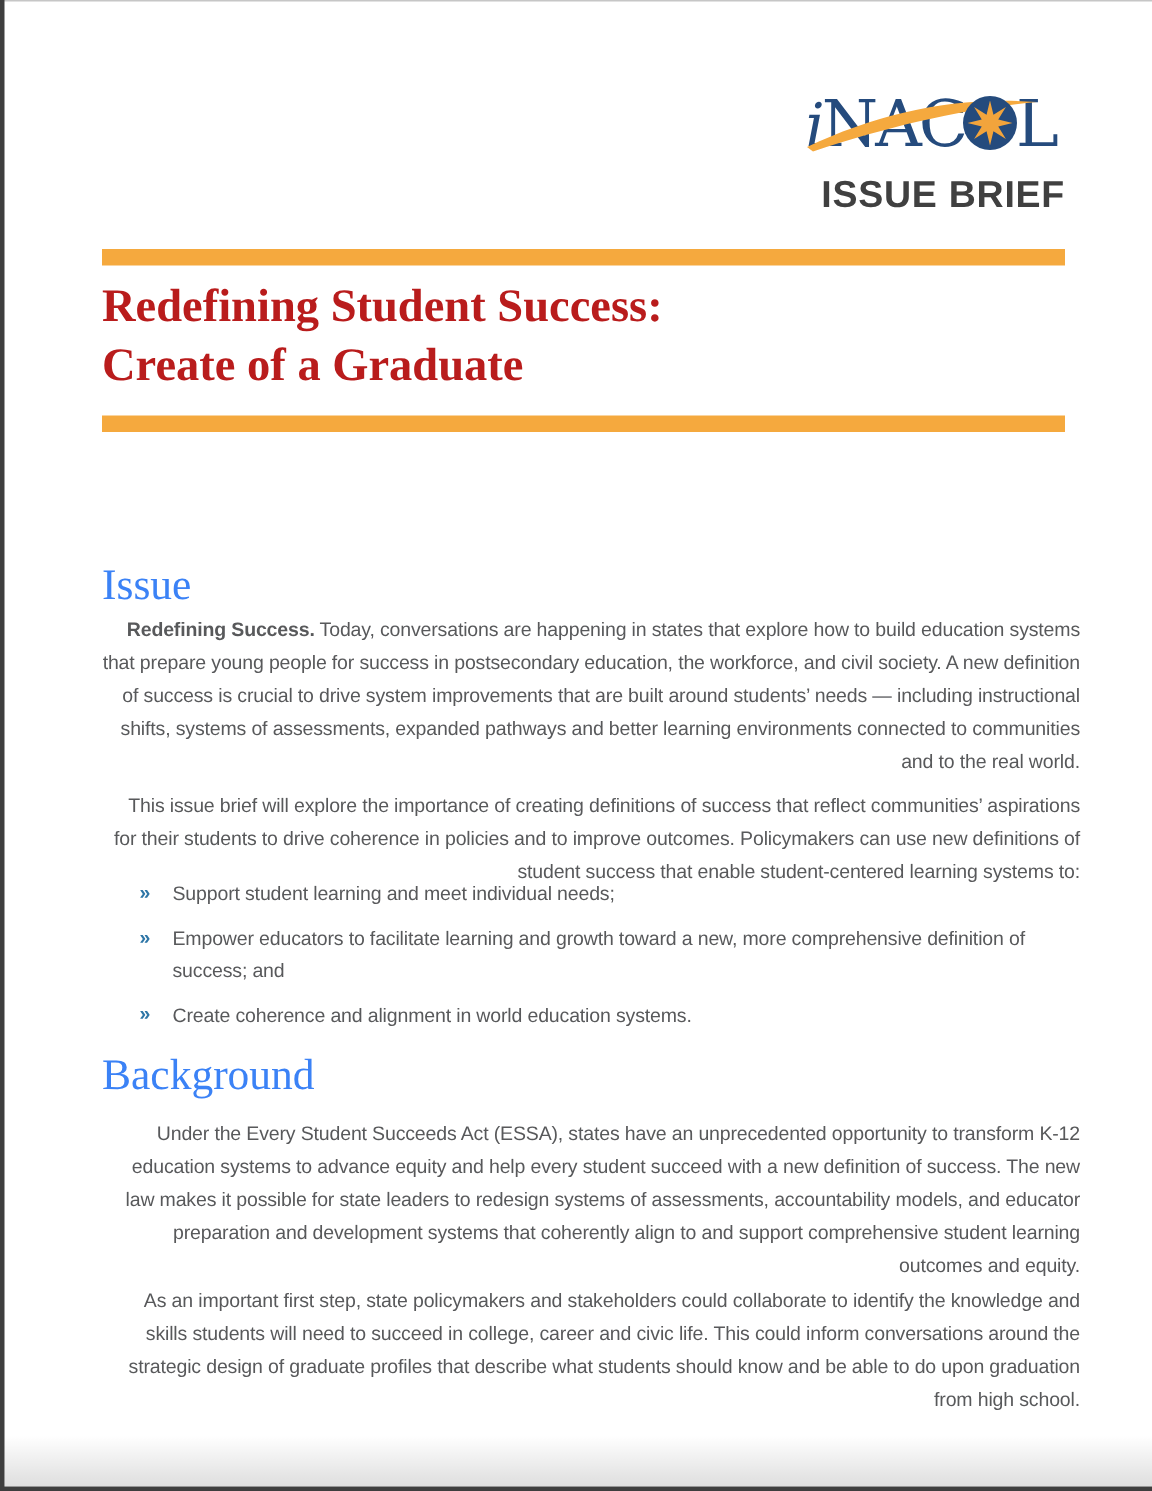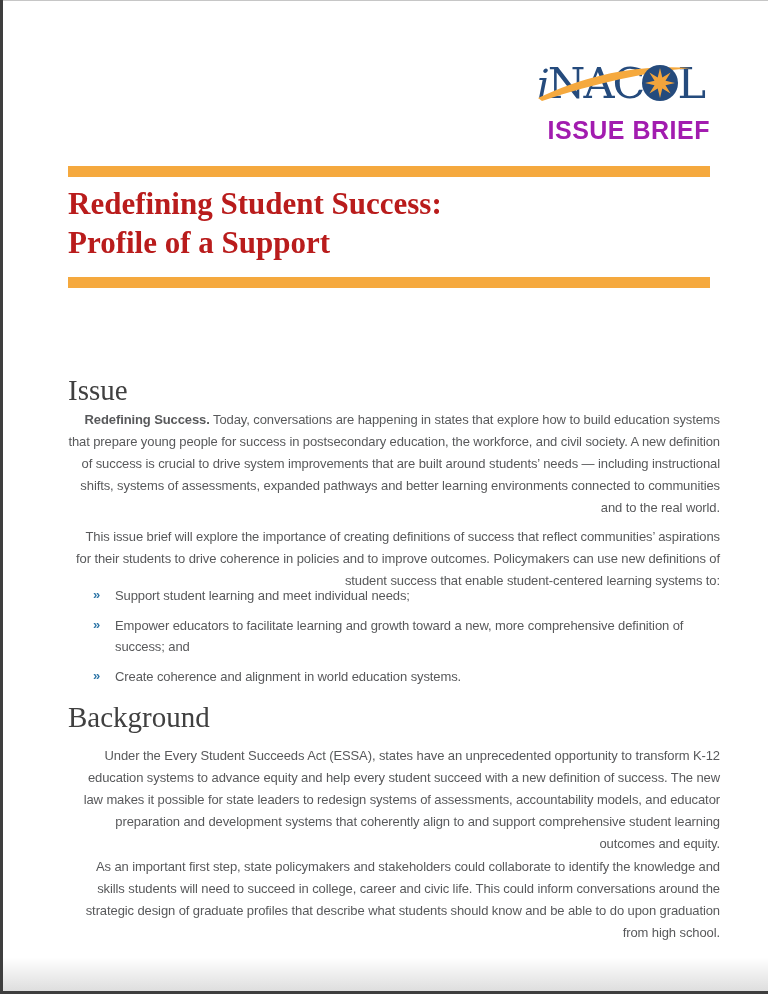--- a/index.html
+++ b/index.html
@@ -15,34 +15,34 @@
   .logo{position:absolute;top:57px;left:537px;width:168px;height:52px;
         font-family:"DejaVu Serif","Liberation Serif",serif;color:#254B7D;
         font-size:43px;line-height:52px;letter-spacing:-2px;white-space:nowrap;}
   .logo .li{font-style:italic;font-size:40px;position:relative;z-index:1;}
   .logo .ln{position:relative;z-index:1;}
   .logo .disc{display:inline-block;width:36px;height:36px;vertical-align:-3px;
         position:relative;z-index:3;margin:0 -1px;}
   .logo .swoosh{position:absolute;left:0;top:0;width:168px;height:52px;z-index:2;pointer-events:none;}
   .tagline{position:absolute;top:116px;right:58px;margin:0;
         font-family:"Liberation Sans",sans-serif;font-weight:700;font-size:25px;
-        letter-spacing:0.5px;color:#a21caf;}
+        letter-spacing:0.5px;color:#404040;}
 
   
   .rule{position:absolute;left:68px;width:642px;height:11px;background:#F5A93E;}
   .rule-top{top:166px;}
   .rule-bottom{top:277px;}
   .title{position:absolute;top:184px;left:68px;margin:0;
         font-family:"Liberation Serif","DejaVu Serif",serif;font-weight:700;
         font-size:31px;line-height:39px;color:#b91c1c;}
   .title span{display:block;}
 
   
   .sec{position:absolute;left:68px;margin:0;font-family:"Liberation Serif","DejaVu Serif",serif;
-        font-weight:400;font-size:29px;line-height:32px;color:#404040;}
+        font-weight:400;font-size:29px;line-height:32px;color:#3b82f6;}
   .sec-issue{top:374px;}
   .sec-bg{top:701px;}
   .body{position:absolute;left:68px;width:652px;margin:0;
         font-family:"Liberation Sans",sans-serif;font-size:13px;line-height:22px;
         color:#58595B;letter-spacing:-0.1px;text-align:right;}
   .p1{top:409px;}
   .p2{top:526px;}
   .p3{top:745px;}
   .p4{top:856px;}
   .lead{font-weight:700;}
@@ -70,21 +70,21 @@
       </svg></span><span class="ln">L</span>
     <svg class="swoosh" viewBox="0 0 168 52">
       <path d="M1,41 C50,18 100,7 154,11 C110,15 58,26 5,44 Z" fill="#F5A93E"></path>
     </svg>
   </div>
   <p class="tagline">ISSUE BRIEF</p>
 
   <div class="rule rule-top"></div>
   <h1 class="title">
     <span>Redefining Student Success:</span>
-    <span>Profile of a Support</span>
+    <span>Create of a Graduate</span>
   </h1>
   <div class="rule rule-bottom"></div>
 
   <h2 class="sec sec-issue">Issue</h2>
   <p class="body p1"><strong class="lead">Redefining Success.</strong> <span>Today, conversations are happening in states that explore how to build education systems that prepare young people for success in postsecondary education, the workforce, and civil society. A new definition of success is crucial to drive system improvements that are built around students’ needs — including instructional shifts, systems of assessments, expanded pathways and better learning environments connected to communities and to the real world.</span></p>
   <p class="body p2">This issue brief will explore the importance of creating definitions of success that reflect communities’ aspirations for their students to drive coherence in policies and to improve outcomes. Policymakers can use new definitions of student success that enable student-centered learning systems to:</p>
 
   <ul class="bullets">
     <li class="bullet">
       <span class="mark">»</span>

